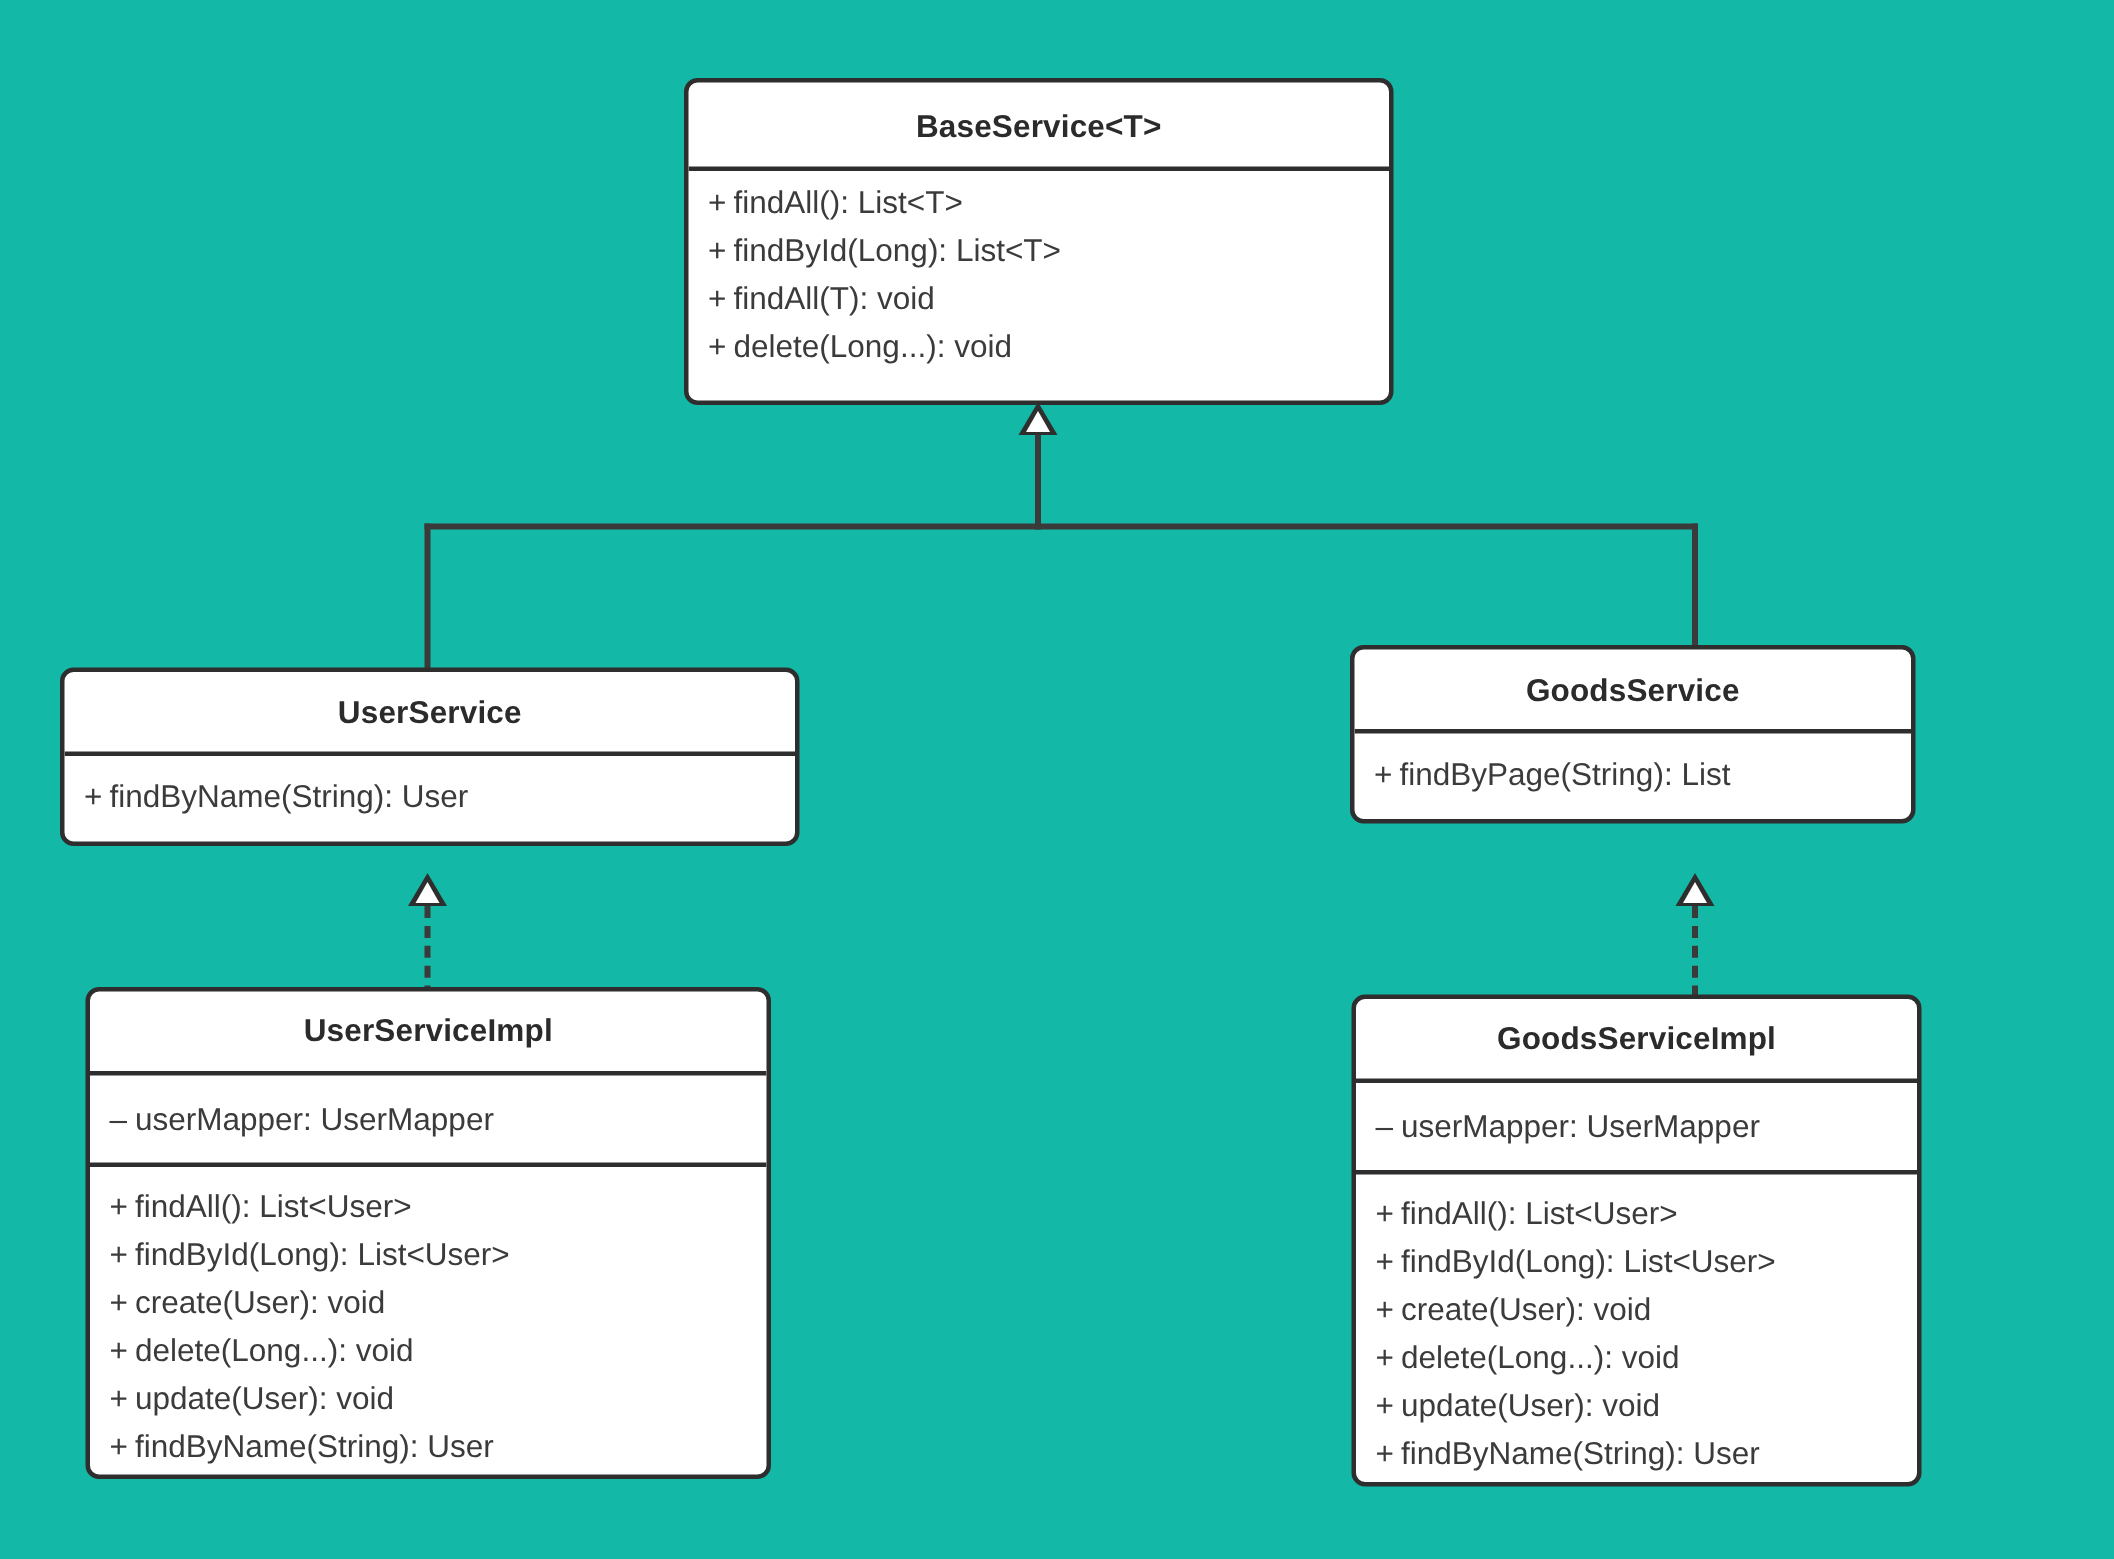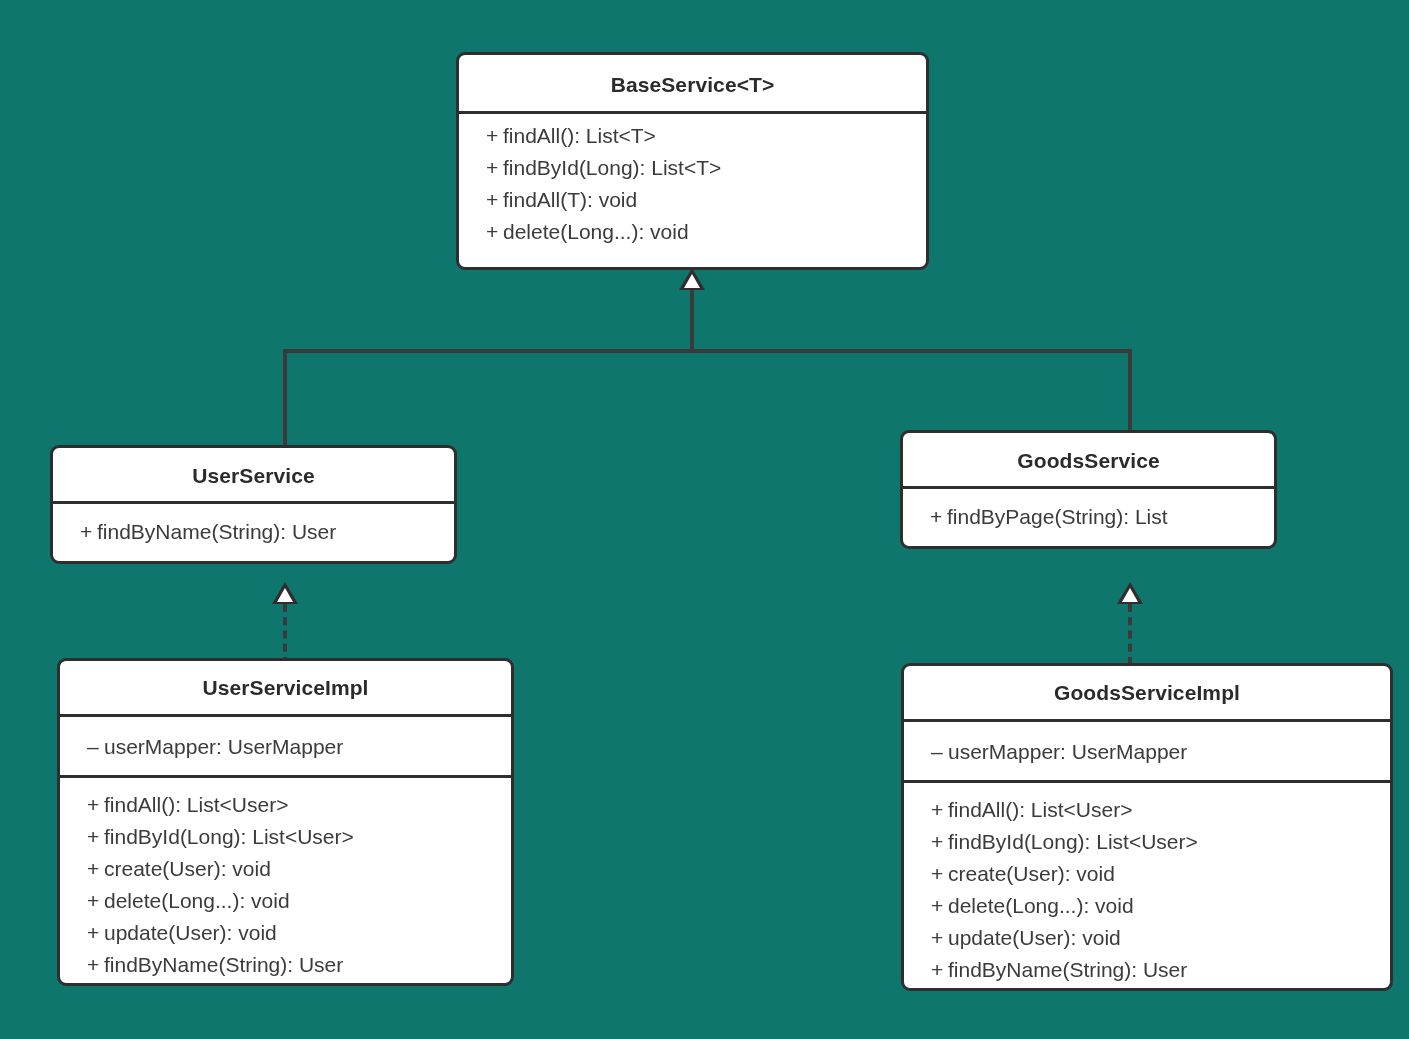--- a/index.html
+++ b/index.html
@@ -5,21 +5,21 @@
 <style>
   html, body {
     margin: 0;
     padding: 0;
     background: #000000;
   }
   #canvas {
     position: relative;
     width: 1409px;
     height: 1039px;
-    background: #0f766e;
+    background: #14b8a6;
     overflow: hidden;
     font-family: "Liberation Sans", sans-serif;
     text-decoration: underline;
   }
   
   .uml-class {
     position: absolute;
     background: #ffffff;
     border: 3px solid #2e2e2e;
     border-radius: 9px;
@@ -38,41 +38,41 @@
   }
   .compartment {
     border-top: 3px solid #2e2e2e;
     box-sizing: border-box;
   }
   .member {
     color: #3b3b3b;
     font-size: 21px;
     line-height: 32px;
     white-space: nowrap;
-    padding-left: 27px;
+    padding-left: 13px;
   }
   .member .vis {
     display: inline-block;
     width: 17px;
   }
 
   
   #box-baseservice   { left: 456px; top: 52px;  width: 473px; height: 218px; }
   #box-baseservice .class-title { padding-top: 17px; padding-bottom: 14px; }
   #box-baseservice .compartment { padding-top: 6px; }
 
-  #box-userservice   { left: 50px;  top: 445px; width: 407px; height: 119px; }
+  #box-userservice   { left: 40px;  top: 445px; width: 493px; height: 119px; }
   #box-goodsservice  { left: 900px; top: 430px; width: 377px; height: 119px; }
   #box-userservice .class-title,
   #box-goodsservice .class-title { padding-top: 15px; padding-bottom: 13px; }
   #box-userservice .compartment,
   #box-goodsservice .compartment { padding-top: 12px; padding-bottom: 12px; }
 
   #box-userserviceimpl  { left: 57px;  top: 658px; width: 457px; height: 328px; }
-  #box-goodsserviceimpl { left: 901px; top: 663px; width: 492px; height: 328px; }
+  #box-goodsserviceimpl { left: 901px; top: 663px; width: 380px; height: 328px; }
   #box-userserviceimpl .class-title,
   #box-goodsserviceimpl .class-title { padding-top: 14px; padding-bottom: 14px; }
   #box-userserviceimpl .compartment.fields,
   #box-goodsserviceimpl .compartment.fields { padding-top: 14px; padding-bottom: 12px; }
   #box-userserviceimpl .compartment.methods,
   #box-goodsserviceimpl .compartment.methods { padding-top: 11px; padding-bottom: 8px; }
 
   
   .conn {
     position: absolute;

